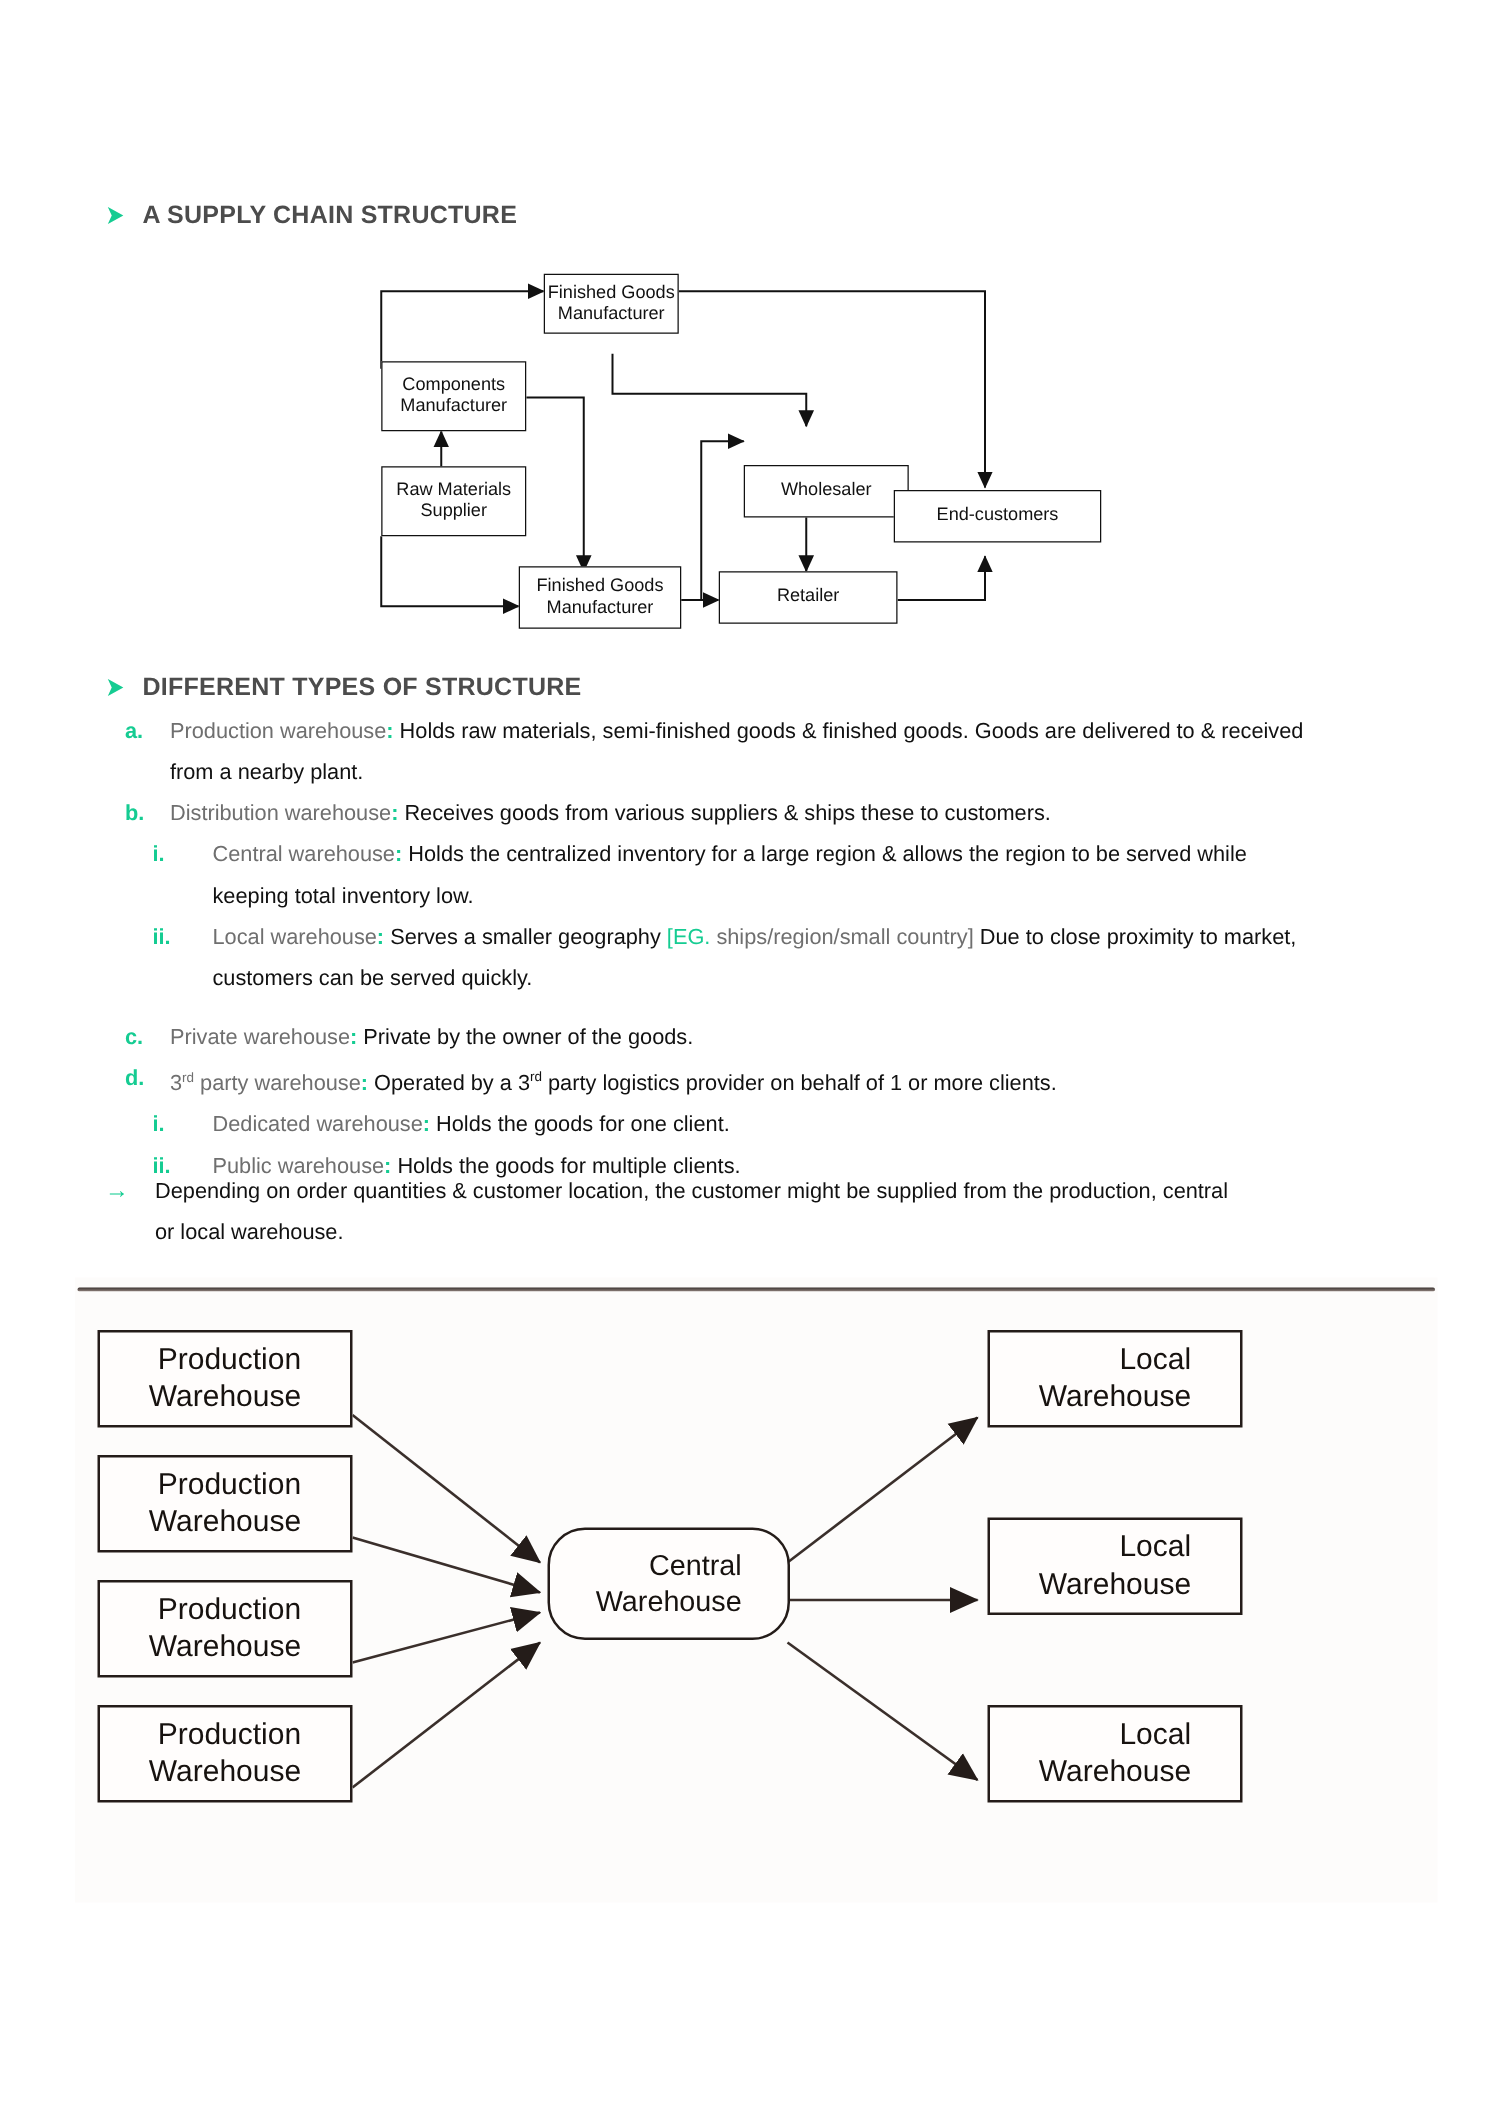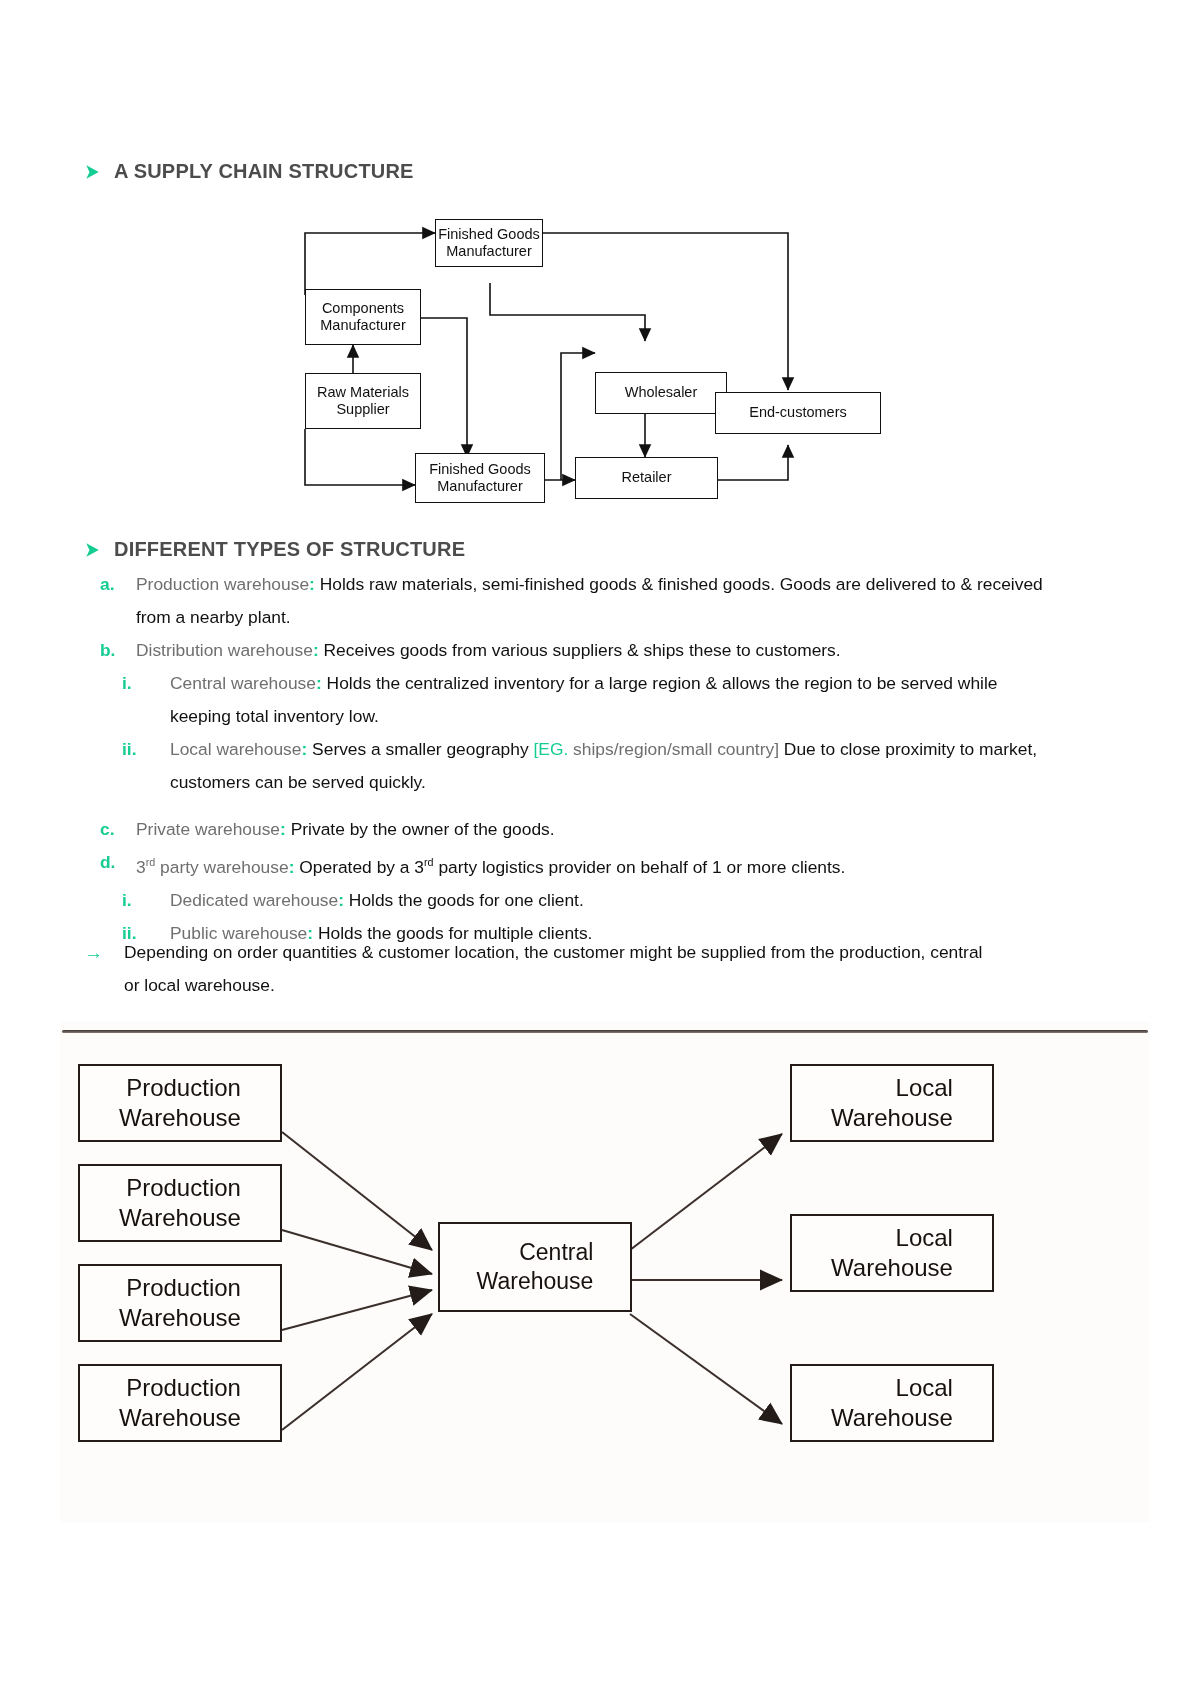--- a/index.html
+++ b/index.html
@@ -156,21 +156,21 @@
     display: flex;
     align-items: center;
     justify-content: center;
     text-align: right;
     font-size: 24px;
     line-height: 1.25;
     color: #17120f;
     box-sizing: border-box;
     z-index: 3;
   }
-  .wbox.central { font-size: 23px; }
+  .wbox.central { font-size: 23px; border-radius: 30px; }
   .scan svg { position: absolute; inset: 0; z-index: 1; }
 </style>
 </head>
 <body>
 
 <div class="page">
 
 
   <div class="section-head" id="head-supply">
     <span class="chev">➤</span>

